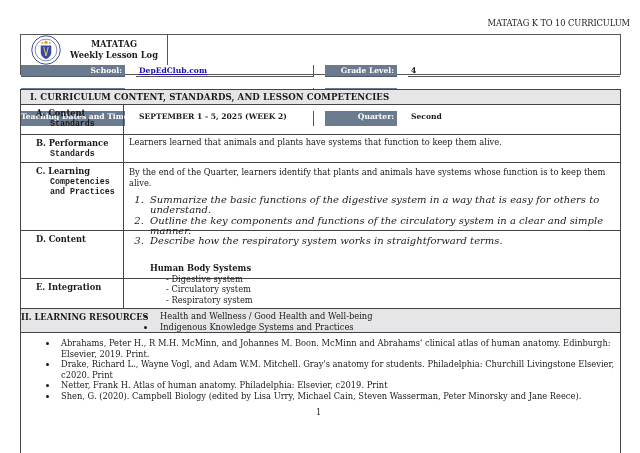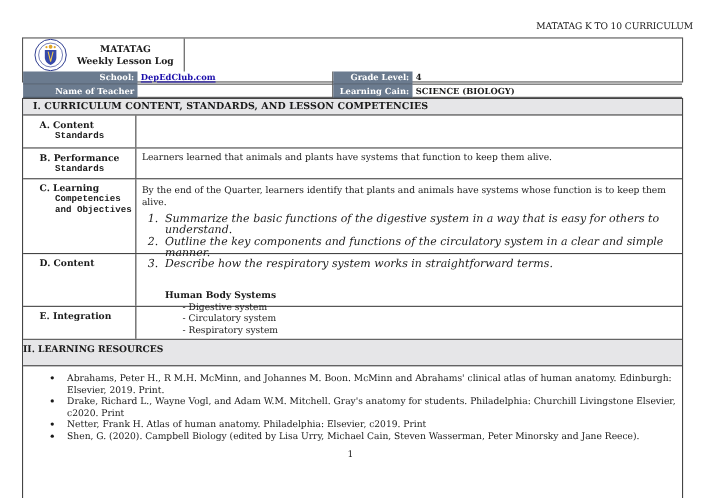--- a/index.html
+++ b/index.html
@@ -5,21 +5,21 @@
   html, body { margin:0; padding:0; background:#ffffff; }
   body { width:640px; height:453px; position:relative; overflow:hidden;
          font-family:"DejaVu Serif", "Liberation Serif", serif; color:#1a1a1a; }
   .top-label { position:absolute; top:18px; right:10px; font-size:8.3px; letter-spacing:-0.1px; }
   .hdr { position:absolute; left:20px; top:34px; width:601px; height:41px;
          border:1px solid #555; display:flex; box-sizing:border-box;flex-direction:column; }
   .hdr-logo-cell { width:146px; display:flex; align-items:center; border-right:1px solid #555; }
   .seal { width:30px; height:30px; margin-left:10px; flex:0 0 auto; }
   .hdr-title { flex:1; text-align:center; font-weight:bold; font-size:8.3px; line-height:11px; }
   .hdr-grid { flex:1; display:grid;
-              grid-template-columns:104px 178px 72px 1fr; grid-template-rows:12px 12px 15px; }
+              grid-template-columns:104px 178px 72px 1fr; grid-template-rows:12px 12px 15px;gap:11px; }
   .lab { background:#6b7b8f; color:#fff; font-weight:bold; font-size:7.6px; text-align:right;
          padding-right:3px; line-height:12px; border-bottom:1px solid #4e5a68; white-space:nowrap; overflow:hidden; }
   .val { font-size:7.6px; font-weight:bold; padding-left:3px; line-height:12px;
          border-bottom:1px solid #555; border-right:1px solid #555; white-space:nowrap; overflow:hidden; }
   .val.last { border-right:none; }
   .val a { color:#1a0dab; text-decoration:underline; }
   .r3 { border-bottom:none; }
   .main { position:absolute; left:20px; top:89px; width:601px; height:385px;
           border:1.5px solid #444; box-sizing:border-box; }
   .sec-head { background:#e6e6e8; font-weight:bold; font-size:8.6px; height:14px; line-height:14px;
@@ -97,21 +97,21 @@
       <span>B. Performance</span>
       <span class="sub">Standards</span>
     </div>
     <div class="r">By the end of the Quarter, learners identify that plants and animals have systems whose function is to keep them alive.</div>
   </div>
 
   <div class="row" style="height:67px">
     <div class="l">
       <span>C. Learning</span>
       <span class="sub">Competencies</span>
-      <span class="sub">and Objectives</span>
+      <span class="sub">and Practices</span>
     </div>
     <div class="r">
       <ol class="obj">
         <li>Summarize the basic functions of the digestive system in a way that is easy for others to understand.</li>
         <li>Outline the key components and functions of the circulatory system in a clear and simple manner.</li>
         <li>Describe how the respiratory system works in straightforward terms.</li>
       </ol>
     </div>
   </div>
 
@@ -122,20 +122,26 @@
       <ul class="dash-list">
         <li>Digestive system</li>
         <li>Circulatory system</li>
         <li>Respiratory system</li>
       </ul>
     </div>
   </div>
 
   <div class="row" style="height:29px">
     <div class="l">E. Integration</div>
+    <div class="r" style="padding-left:10px">
+      <ul class="bul">
+        <li>Health and Wellness / Good Health and Well-being</li>
+        <li>Indigenous Knowledge Systems and Practices</li>
+      </ul>
+    </div>
   </div>
 
   <div class="sec2-head">II. LEARNING RESOURCES</div>
 
   <ul class="refs">
     <li>Abrahams, Peter H., R M.H. McMinn, and Johannes M. Boon. McMinn and Abrahams' clinical atlas of human anatomy. Edinburgh: Elsevier, 2019. Print.</li>
     <li>Drake, Richard L., Wayne Vogl, and Adam W.M. Mitchell. Gray's anatomy for students. Philadelphia: Churchill Livingstone Elsevier, c2020. Print</li>
     <li>Netter, Frank H. Atlas of human anatomy. Philadelphia: Elsevier, c2019. Print</li>
     <li>Shen, G. (2020). Campbell Biology (edited by Lisa Urry, Michael Cain, Steven Wasserman, Peter Minorsky and Jane Reece).</li>
   </ul>

